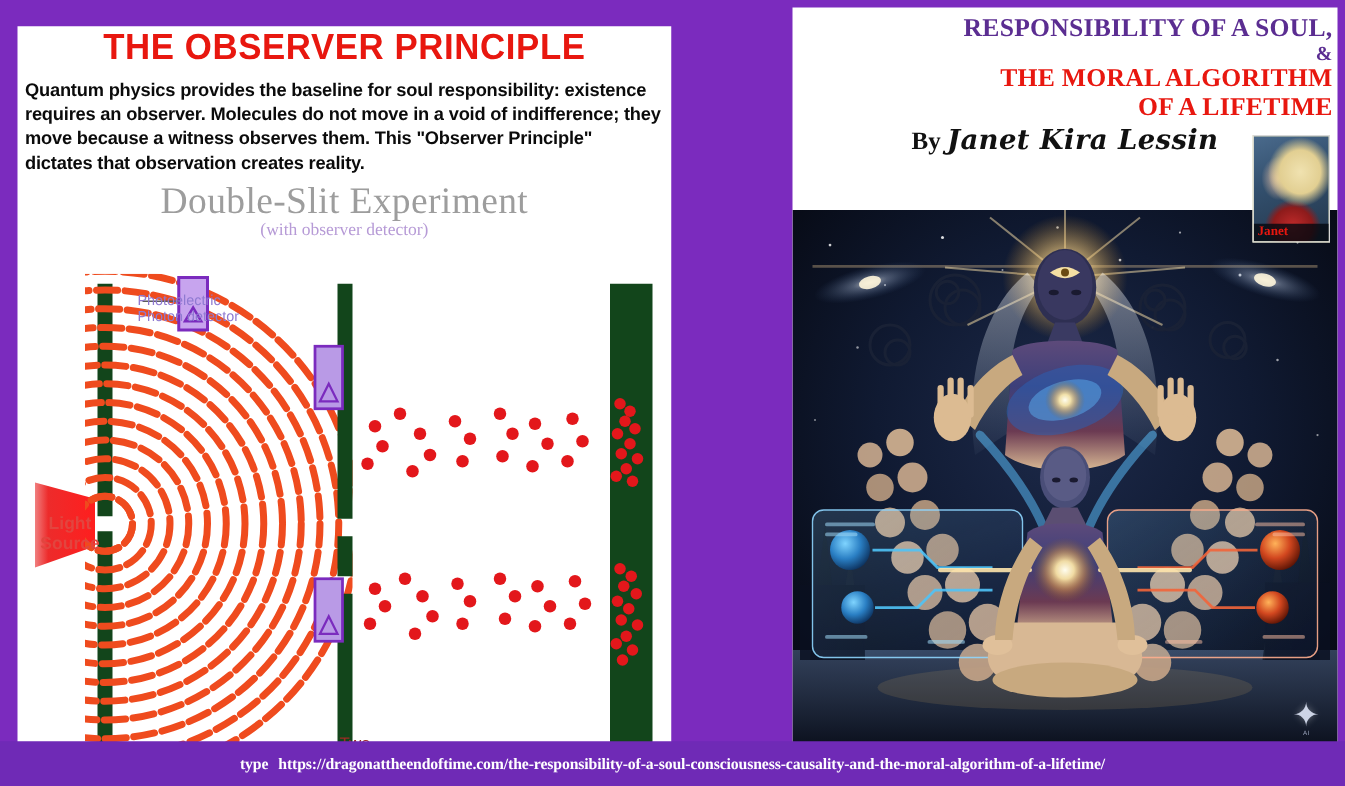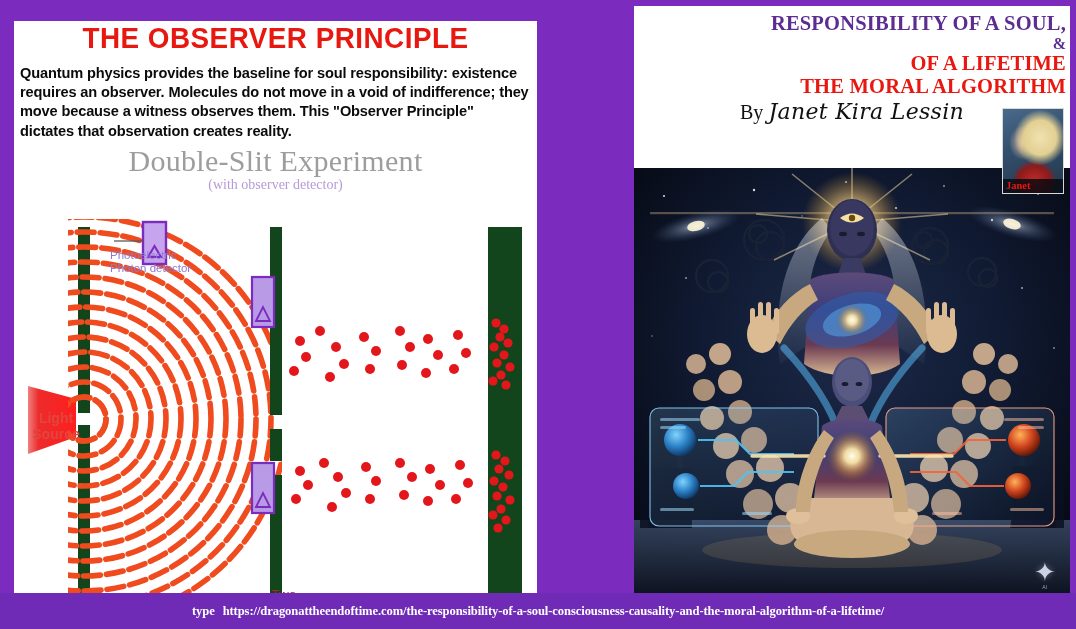--- a/index.html
+++ b/index.html
@@ -98,21 +98,20 @@
     position: absolute;
     font-family: "Liberation Sans", sans-serif;
     line-height: 1.12;
     white-space: pre-line;
   }
   #label-detector {
     left: 96px; top: 16px;
     color: #8f7ad1;
     font-size: 11.5px;
     text-align: left;
-    margin-top: 14px;
   }
   #label-light-source {
     left: 6px; top: 192px;
     color: #E2453F;
     font-size: 14px;
     font-weight: bold;
     text-align: center;
     width: 72px;
   }
   #label-two-slit {
@@ -158,21 +157,21 @@
     font-weight: bold;
     line-height: 1.08;
   }
   .rt-purple { color: #5B2D91; font-size: 20.5px; letter-spacing: 0.2px; }
   .rt-amp    { color: #5B2D91; font-size: 16px; margin-top: 1px; }
   .rt-red    { color: #E8170F; font-size: 20.5px; letter-spacing: 0.2px; }
   .rt-by {
     text-align: center;
     color: #111;
     font-size: 20px;
-    font-weight: normal;
+    font-weight: bold;
     font-family: "Liberation Serif", serif;
     margin-top: 2px;
   }
   .rt-by .script {
     font-family: "DejaVu Serif", serif;
     font-style: italic;
     font-size: 22px;
     letter-spacing: 0.3px;
   }
 
@@ -483,22 +482,22 @@
 Slit</div>
       <div class="dgm-label" id="label-difraction">Difraction</div>
     </div>
   </div>
 
   <div id="right-panel">
 
     <div id="right-title-block">
       <div class="rt-line rt-purple">RESPONSIBILITY OF A SOUL,</div>
       <div class="rt-line rt-amp">&amp;</div>
+      <div class="rt-line rt-red">THE MORAL ALGORITHM</div>
       <div class="rt-line rt-red">OF A LIFETIME</div>
-      <div class="rt-line rt-red">THE MORAL ALGORITHM</div>
       <div class="rt-by">
         <span>By</span>
         <span class="script">Janet Kira Lessin</span>
       </div>
 
       <div id="janet-inset">
         <div class="photo"></div>
         <div id="janet-caption">Janet</div>
       </div>
     </div>

